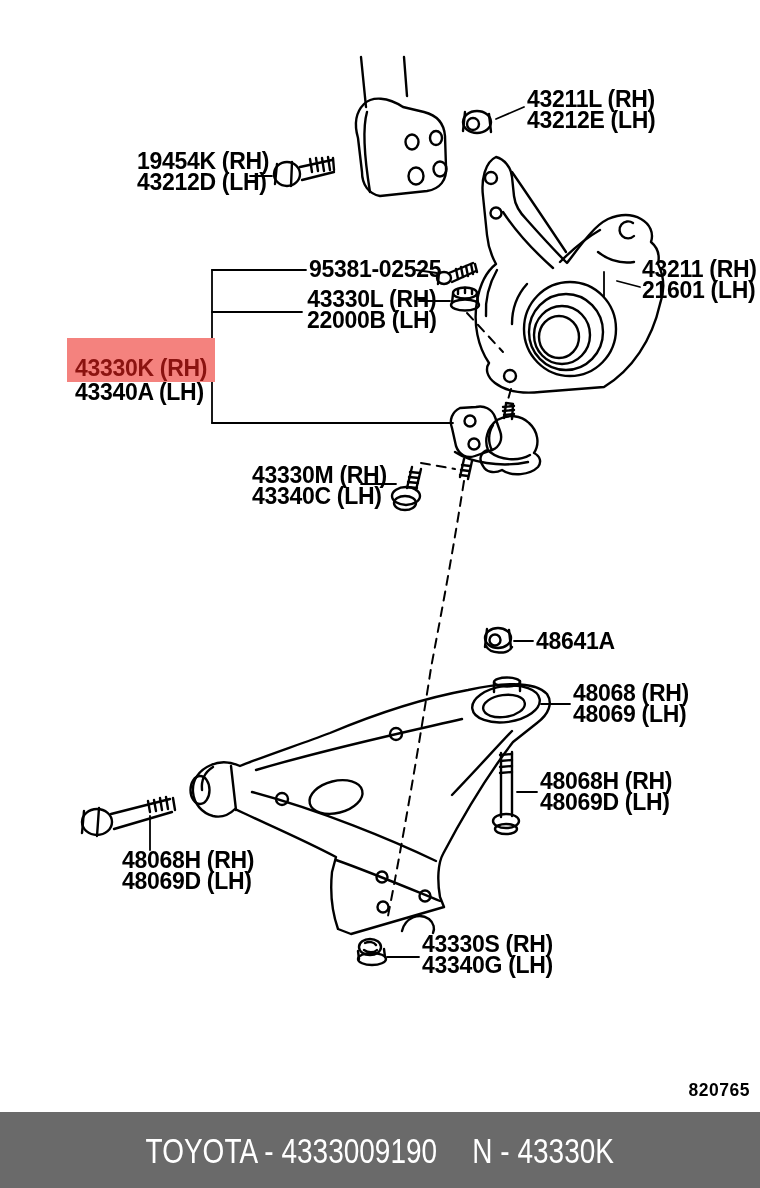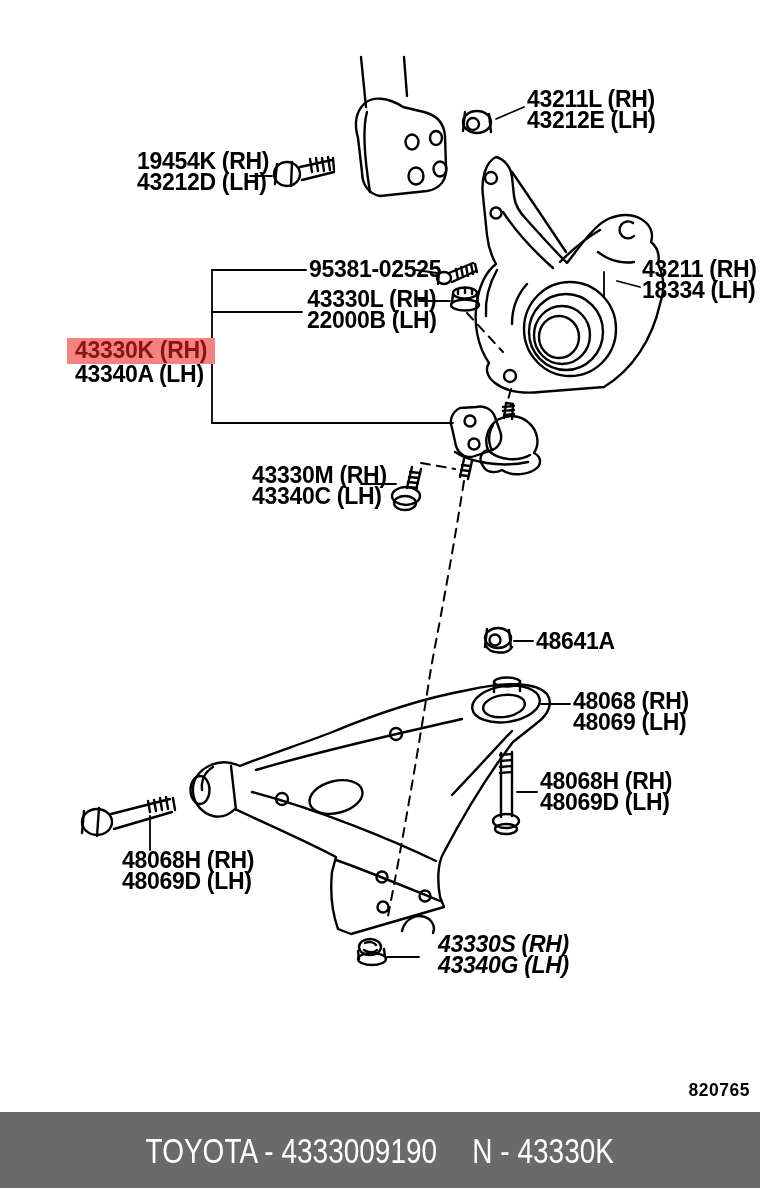--- a/index.html
+++ b/index.html
@@ -1,21 +1,21 @@
 <!DOCTYPE html>
 <html><head>
 <meta charset="utf-8">
 <style>
   html,body{margin:0;padding:0;background:#fff;}
   .stage{position:relative;width:760px;height:1188px;background:#fff;overflow:hidden;
          font-family:"Liberation Sans","DejaVu Sans",sans-serif;}
   svg{position:absolute;left:0;top:0;}
   .plabel{position:absolute;font-size:23px;font-weight:700;line-height:21px;
           letter-spacing:-0.3px;color:#000;white-space:nowrap;}
-  .plabel .hl{display:inline-block;padding:2px 8px 3px 8px;margin-left:-8px;}
+  .plabel .hl{display:inline-block;padding:20px 8px 3px 8px;margin-left:-8px;}
   .plabel .l2i{padding-left:0px;}
   .refnum{position:absolute;top:1080px;right:10px;font-size:17.5px;font-weight:700;
           letter-spacing:0.5px;color:#000;}
   .footer{position:absolute;left:0;top:1112px;width:760px;height:78px;
           display:flex;align-items:center;justify-content:center;}
   .footer-inner{display:flex;gap:44px;color:#fff;font-size:35px;font-weight:400;
           transform:scaleX(0.80);transform-origin:center;white-space:nowrap;}
 </style>
 </head>
 <body style="background: rgb(255, 255, 255);">
@@ -226,21 +226,21 @@
     <div>43212D (LH)</div>
   </div>
 
   <div class="plabel" style="left:527px;top:89px;">
     <div>43211L (RH)</div>
     <div>43212E (LH)</div>
   </div>
 
   <div class="plabel" style="left:642px;top:259px;">
     <div>43211 (RH)</div>
-    <div>18334 (LH)</div>
+    <div>21601 (LH)</div>
   </div>
 
   <div class="plabel" style="left:309px;top:259px;">
     <div>95381-02525</div>
   </div>
 
   <div class="plabel" style="left:307px;top:289px;text-align:center;">
     <div>43330L (RH)</div>
     <div>22000B (LH)</div>
   </div>
@@ -252,36 +252,36 @@
 
   <div class="plabel" style="left:252px;top:465px;">
     <div>43330M (RH)</div>
     <div>43340C (LH)</div>
   </div>
 
   <div class="plabel" style="left:536px;top:631px;">
     <div>48641A</div>
   </div>
 
-  <div class="plabel" style="left:573px;top:683px;margin-top:8px;">
+  <div class="plabel" style="left:573px;top:683px;">
     <div>48068 (RH)</div>
     <div>48069 (LH)</div>
   </div>
 
   <div class="plabel" style="left:540px;top:771px;">
     <div>48068H (RH)</div>
     <div>48069D (LH)</div>
   </div>
 
   <div class="plabel" style="left:122px;top:850px;">
     <div>48068H (RH)</div>
     <div>48069D (LH)</div>
   </div>
 
-  <div class="plabel" style="left:438px;top:934px;font-style:italic;">
+  <div class="plabel" style="left:422px;top:934px;">
     <div>43330S (RH)</div>
     <div>43340G (LH)</div>
   </div>
 
   <div class="refnum">820765</div>
 
   <div class="footer" style="background: rgb(106, 106, 106);">
     <div class="footer-inner">
       <span>TOYOTA - 4333009190</span>
       <span>N - 43330K</span>

